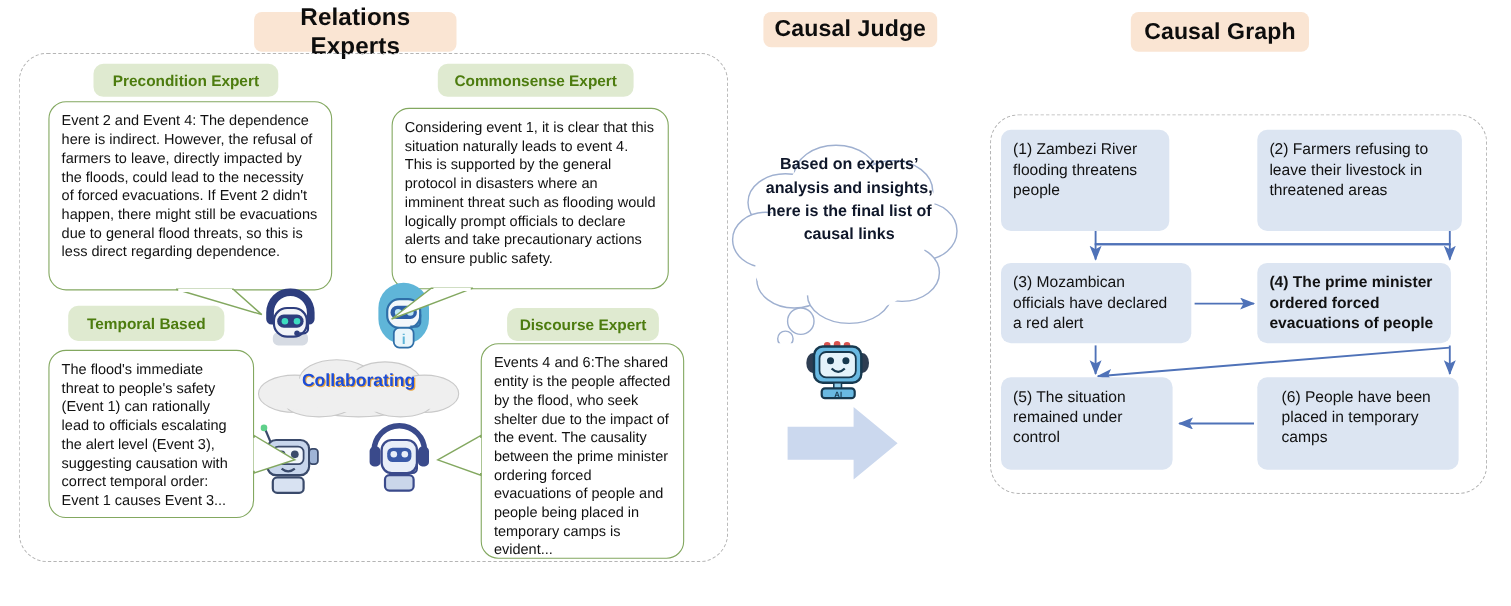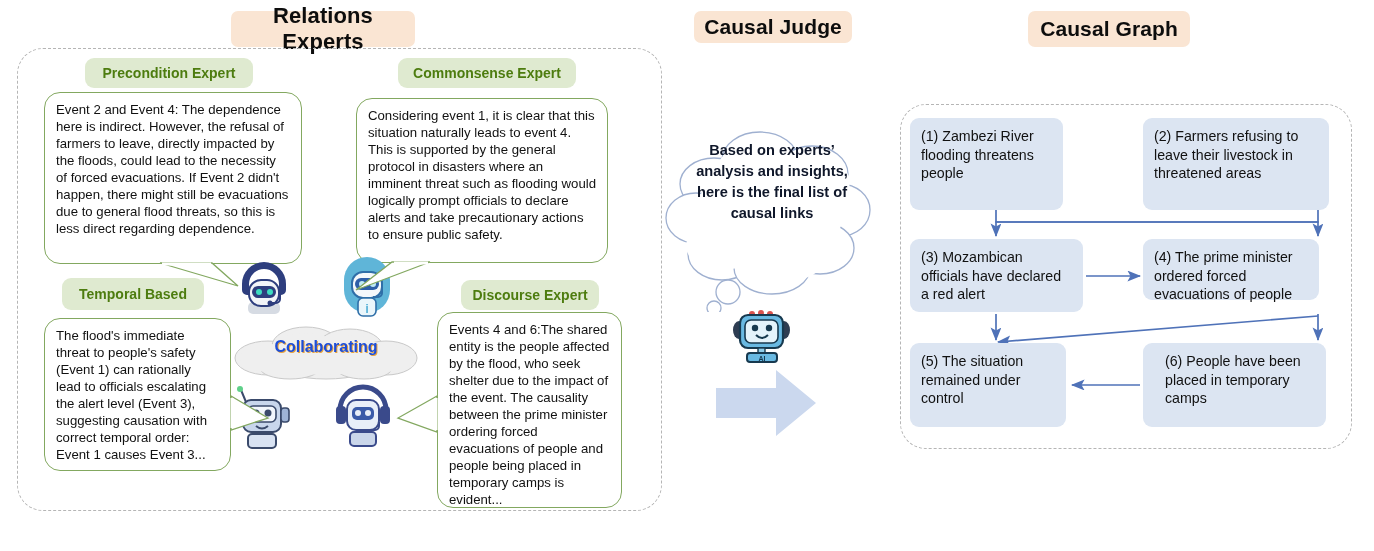--- a/index.html
+++ b/index.html
@@ -139,21 +139,21 @@
     border-radius: 9px;
     padding: 9px 11px;
     font-size: 14.2px;
     line-height: 1.31;
     color: #111111;
     z-index: 4;
   }
   #ev1 { left: 910px;  top: 118px; width: 153px; height: 92px; }
   #ev2 { left: 1143px; top: 118px; width: 186px; height: 92px; }
   #ev3 { left: 910px;  top: 239px; width: 173px; height: 73px; }
-  #ev4 { left: 1143px; top: 239px; width: 176px; height: 61px; }
+  #ev4 { left: 1143px; top: 239px; width: 176px; height: 73px; font-weight: bold; }
   #ev5 { left: 910px;  top: 343px; width: 156px; height: 84px; }
   #ev6 { left: 1143px; top: 343px; width: 183px; height: 84px; padding-left: 22px; }
 
   #graph-arrows {
     position: absolute;
     left: 900px; top: 104px;
     width: 452px; height: 345px;
     z-index: 3;
   }
 </style>

